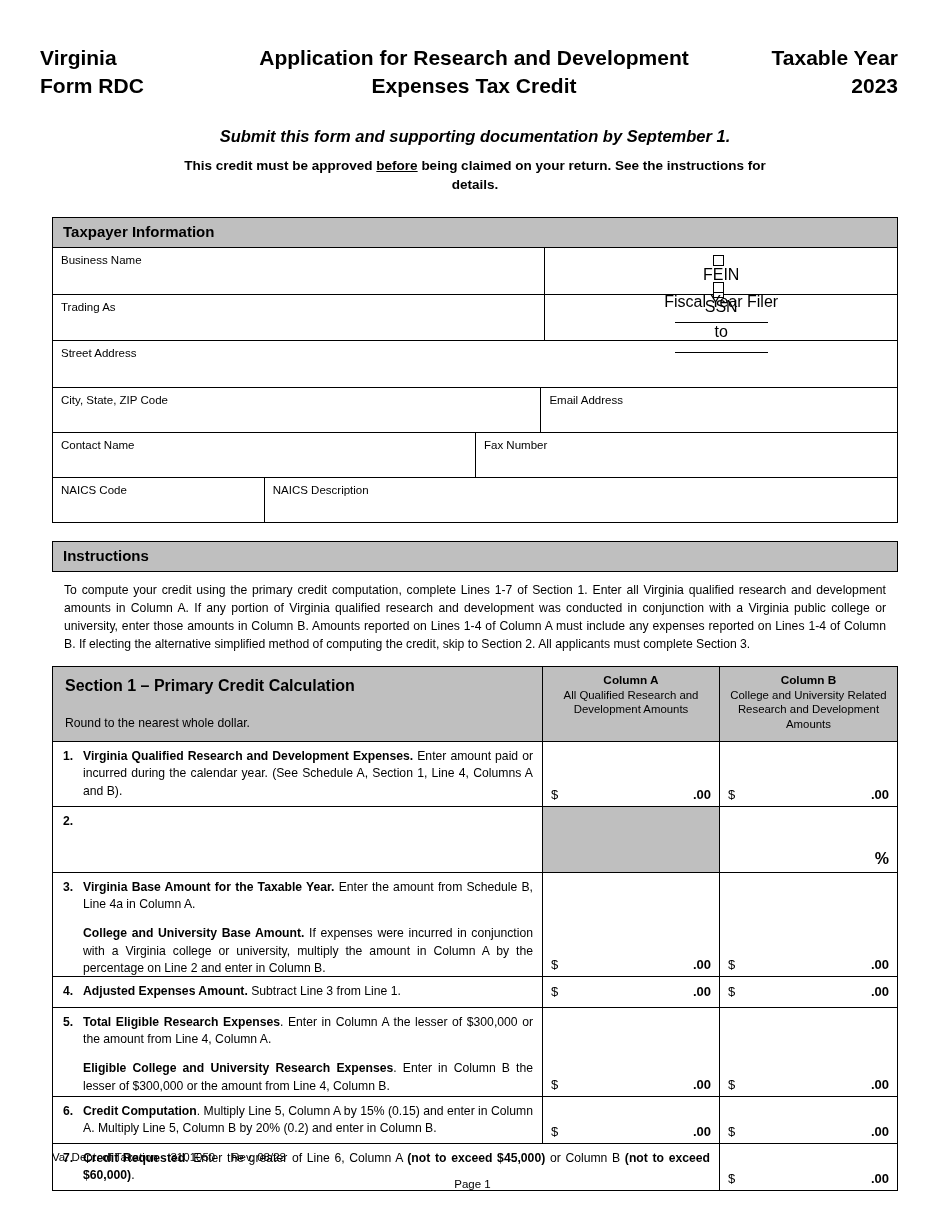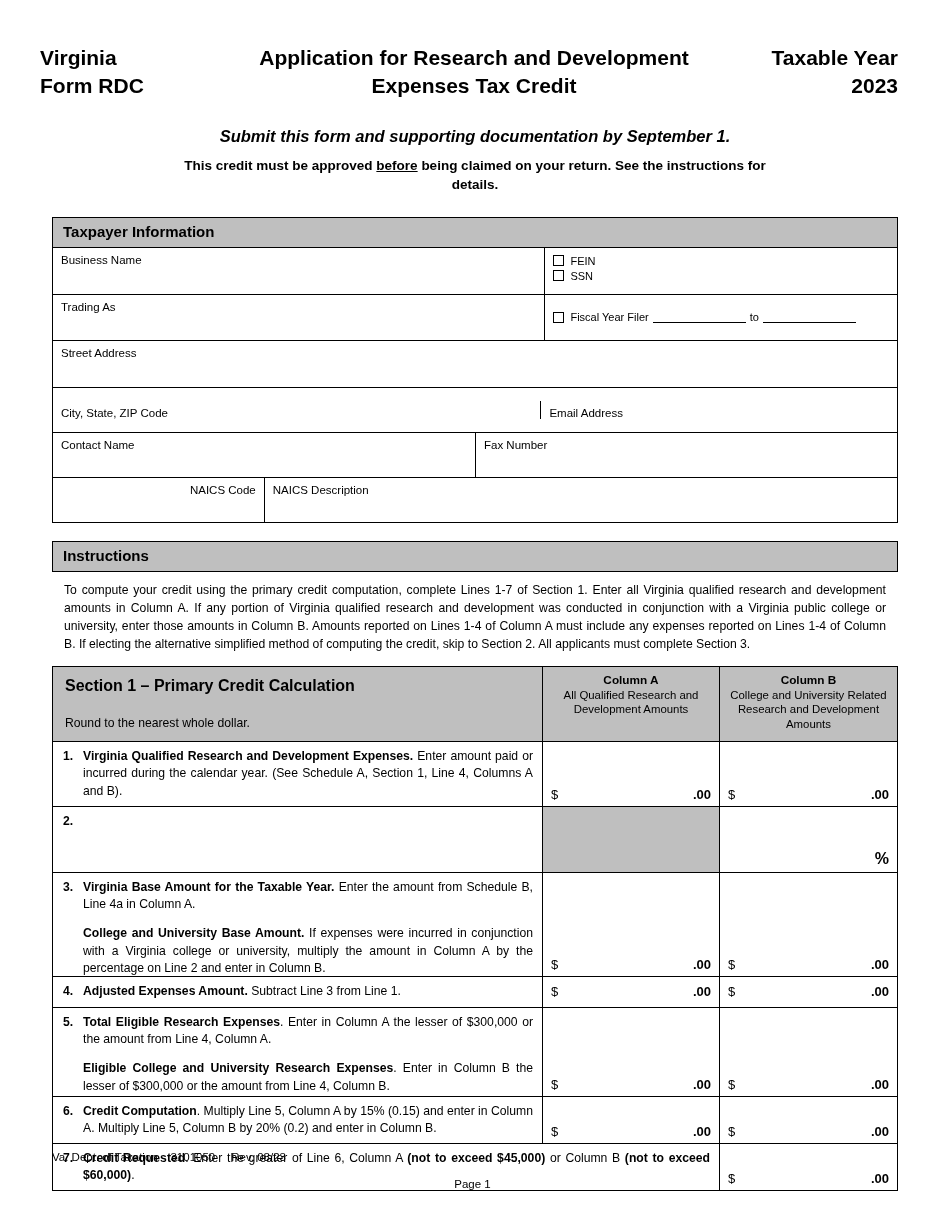--- a/index.html
+++ b/index.html
@@ -98,22 +98,23 @@
     padding: 6px 8px 0 8px;
     box-sizing: border-box;
     border-right: 1.4px solid #000;
     position: relative;
   }
   .tcell:last-child { border-right: none; }
 
   .cb-line {
     display: flex;
     align-items: center;
-    font-size: 11px;
+    font-size: 16px;
     margin-bottom: 3px;
+    flex-direction: column;
   }
   .cbox {
     width: 9px;
     height: 9px;
     border: 1.3px solid #000;
     display: inline-block;
     margin-right: 6px;
     flex: 0 0 auto;
     background: #fff;
   }
@@ -284,40 +285,40 @@
         </div>
       </div>
     </div>
 
     <div class="trow" style="height:46px;">
       <div class="tcell" style="width:845px;">
         <span>Street Address</span>
       </div>
     </div>
 
-    <div class="trow" style="height:44px;align-items:center;">
+    <div class="trow" style="height:44px;">
       <div class="tcell" style="width:489px;">
         <span>City, State, ZIP Code</span>
       </div>
       <div class="tcell" style="width:356px;">
         <span>Email Address</span>
       </div>
     </div>
 
     <div class="trow" style="height:44px;">
       <div class="tcell" style="width:423px;">
         <span>Contact Name</span>
       </div>
       <div class="tcell" style="width:212px;">
         <span>Fax Number</span>
       </div>
     </div>
 
     <div class="trow" style="height:44px;">
-      <div class="tcell" style="width:212px;text-align:right;">
+      <div class="tcell" style="width:212px;">
         <span>NAICS Code</span>
       </div>
       <div class="tcell" style="width:633px;">
         <span>NAICS Description</span>
       </div>
     </div>
   </div>
 
   <div class="block" style="margin-top:18px;border-bottom:none;border-left:none;border-right:none;border-top:none;">
     <div class="band" style="border:1.6px solid #000;">Instructions</div>

